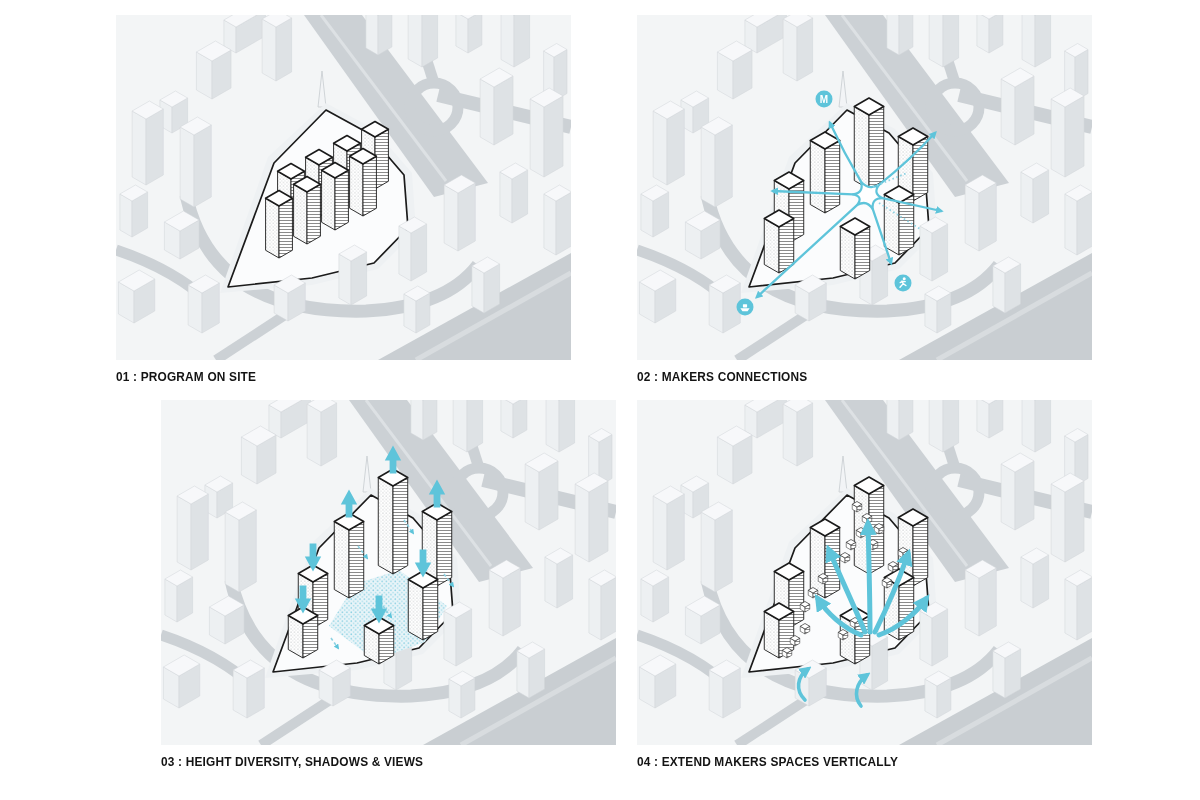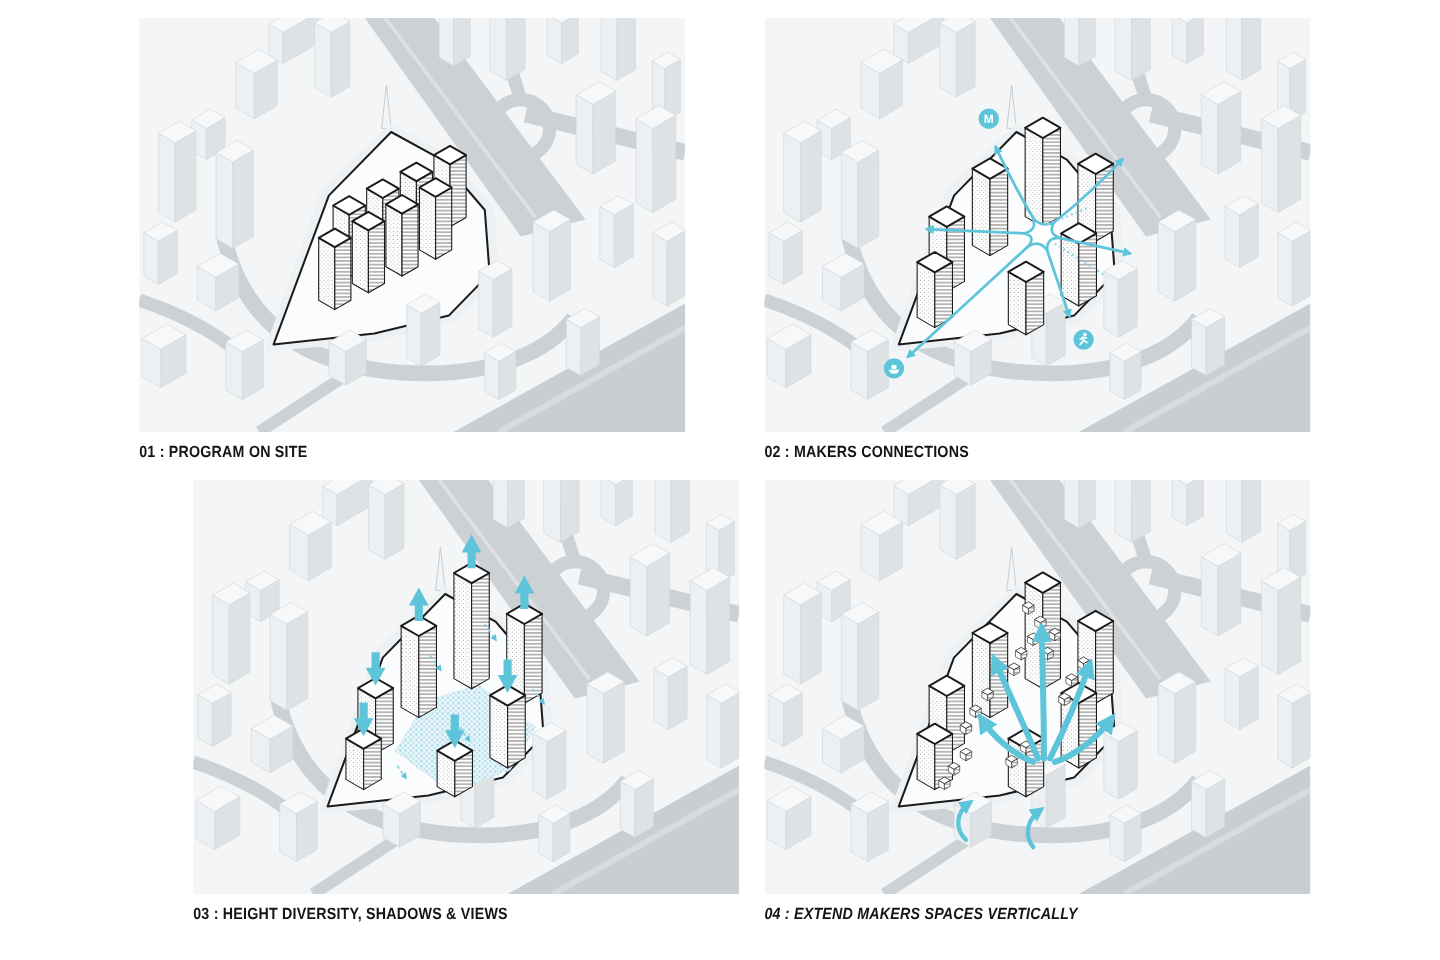--- a/index.html
+++ b/index.html
@@ -5,21 +5,21 @@
   html,body{margin:0;padding:0;}
   body{
     width:1200px;height:800px;background:#ffffff;overflow:hidden;
     font-family:"Liberation Sans","DejaVu Sans",sans-serif;
   }
   .board{position:relative;width:1200px;height:800px;background:#ffffff;}
   .panel{position:absolute;margin:0;padding:0;}
   .p1{left:116px;top:15px;}
   .p2{left:637px;top:15px;}
   .p3{left:125px;top:400px;margin-left:36px;}
-  .p4{left:637px;top:400px;font-style:italic;}
+  .p4{left:637px;top:400px;}
   .panel svg{display:block;}
   .panel-label{
     margin-top:9px;
     font-size:13.5px;font-weight:700;letter-spacing:0.2px;color:#141414;
     transform:scaleX(0.88);transform-origin:0 50%;white-space:nowrap;
   }
   #shared-defs{position:absolute;width:0;height:0;}
 </style>
 </head>
 <body>

